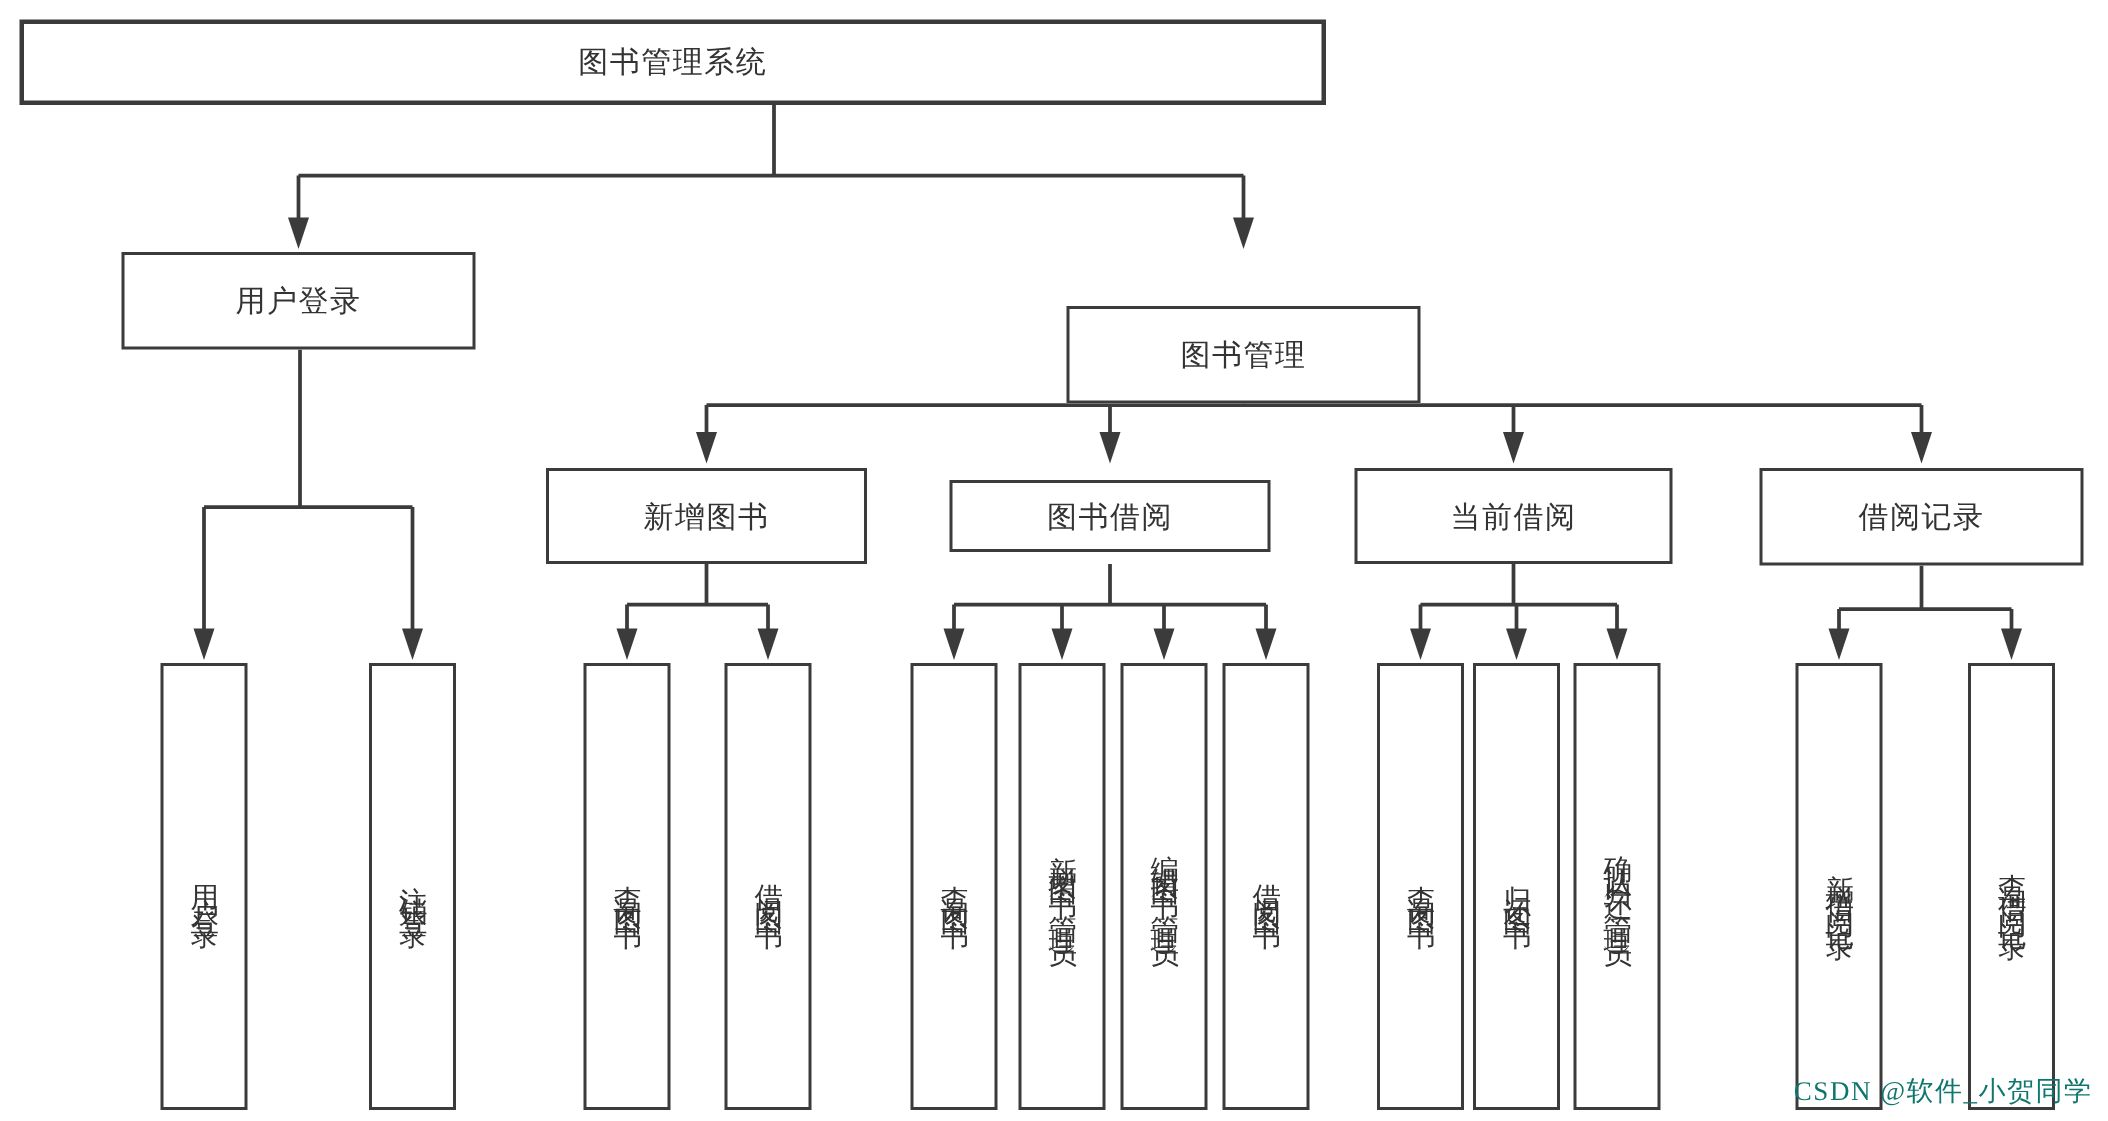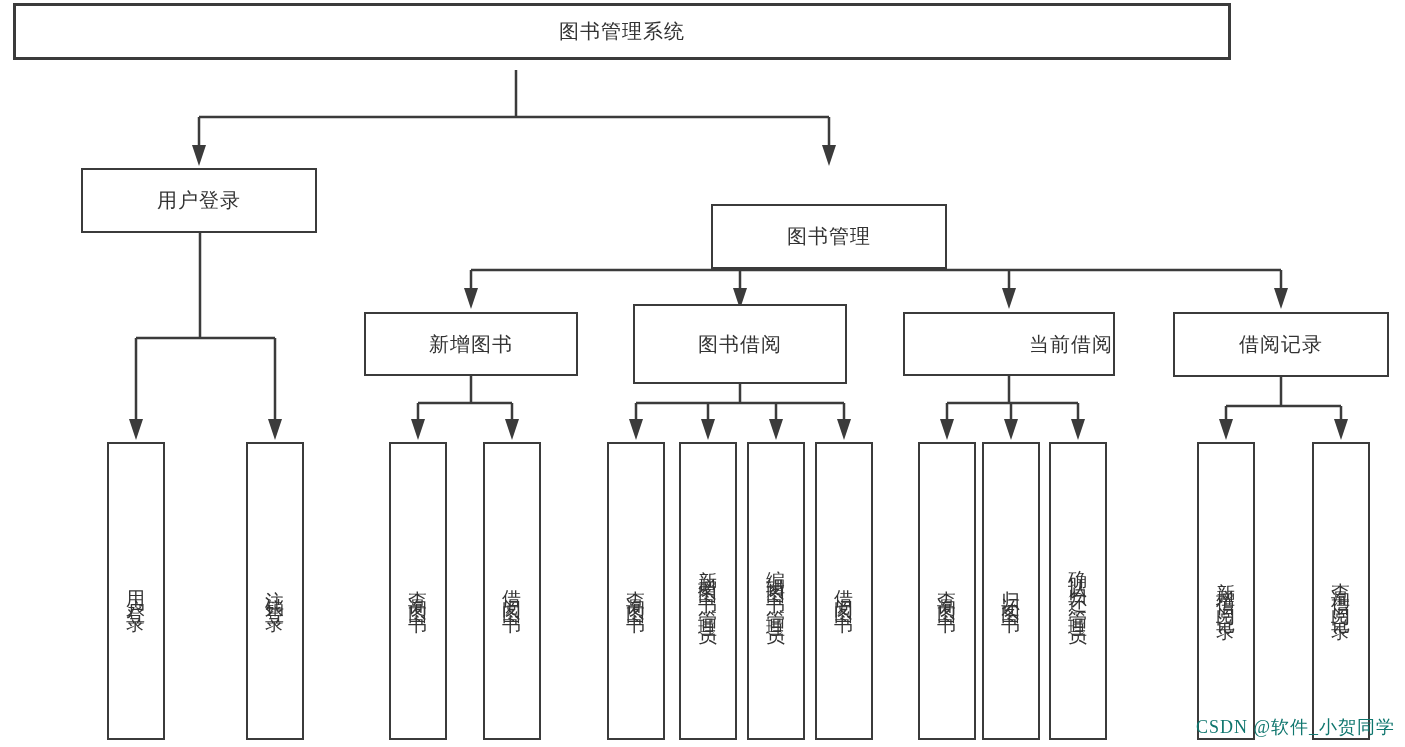--- a/index.html
+++ b/index.html
@@ -100,38 +100,38 @@
       <path transform="translate(776,440)" d="M-7,-21 L7,-21 L0,0 Z"></path>
       <path transform="translate(844,440)" d="M-7,-21 L7,-21 L0,0 Z"></path>
       <path transform="translate(947,440)" d="M-7,-21 L7,-21 L0,0 Z"></path>
       <path transform="translate(1011,440)" d="M-7,-21 L7,-21 L0,0 Z"></path>
       <path transform="translate(1078,440)" d="M-7,-21 L7,-21 L0,0 Z"></path>
       <path transform="translate(1226,440)" d="M-7,-21 L7,-21 L0,0 Z"></path>
       <path transform="translate(1341,440)" d="M-7,-21 L7,-21 L0,0 Z"></path>
     </g>
   </svg>
 
-  <div class="node h-node" style="left:13px; top:3px; width:1218px; height:57px; border-width:3px;">
+  <div class="node h-node" style="left:13px; top:13px; width:871px; height:57px; border-width:3px;">
     <span>图书管理系统</span>
   </div>
 
   <div class="node h-node" style="left:81px; top:168px; width:236px; height:65px;">
     <span>用户登录</span>
   </div>
   <div class="node h-node" style="left:711px; top:168px; width:236px; height:65px;margin-top:36px;">
     <span>图书管理</span>
   </div>
 
   <div class="node h-node" style="left:364px; top:312px; width:214px; height:64px;">
     <span>新增图书</span>
   </div>
-  <div class="node h-node" style="left:633px; top:304px; width:214px; height:80px;">
+  <div class="node h-node" style="left:633px; top:320px; width:214px; height:48px;">
     <span>图书借阅</span>
   </div>
-  <div class="node h-node" style="left:903px; top:312px; width:212px; height:64px;justify-content:flex-end;">
+  <div class="node h-node" style="left:903px; top:312px; width:212px; height:64px;">
     <span>当前借阅</span>
   </div>
   <div class="node h-node" style="left:1173px; top:312px; width:216px; height:65px;">
     <span>借阅记录</span>
   </div>
 
   <div class="node v-node" style="left:107px;">
     <span class="vtext">用户登录</span>
   </div>
   <div class="node v-node" style="left:246px;">

